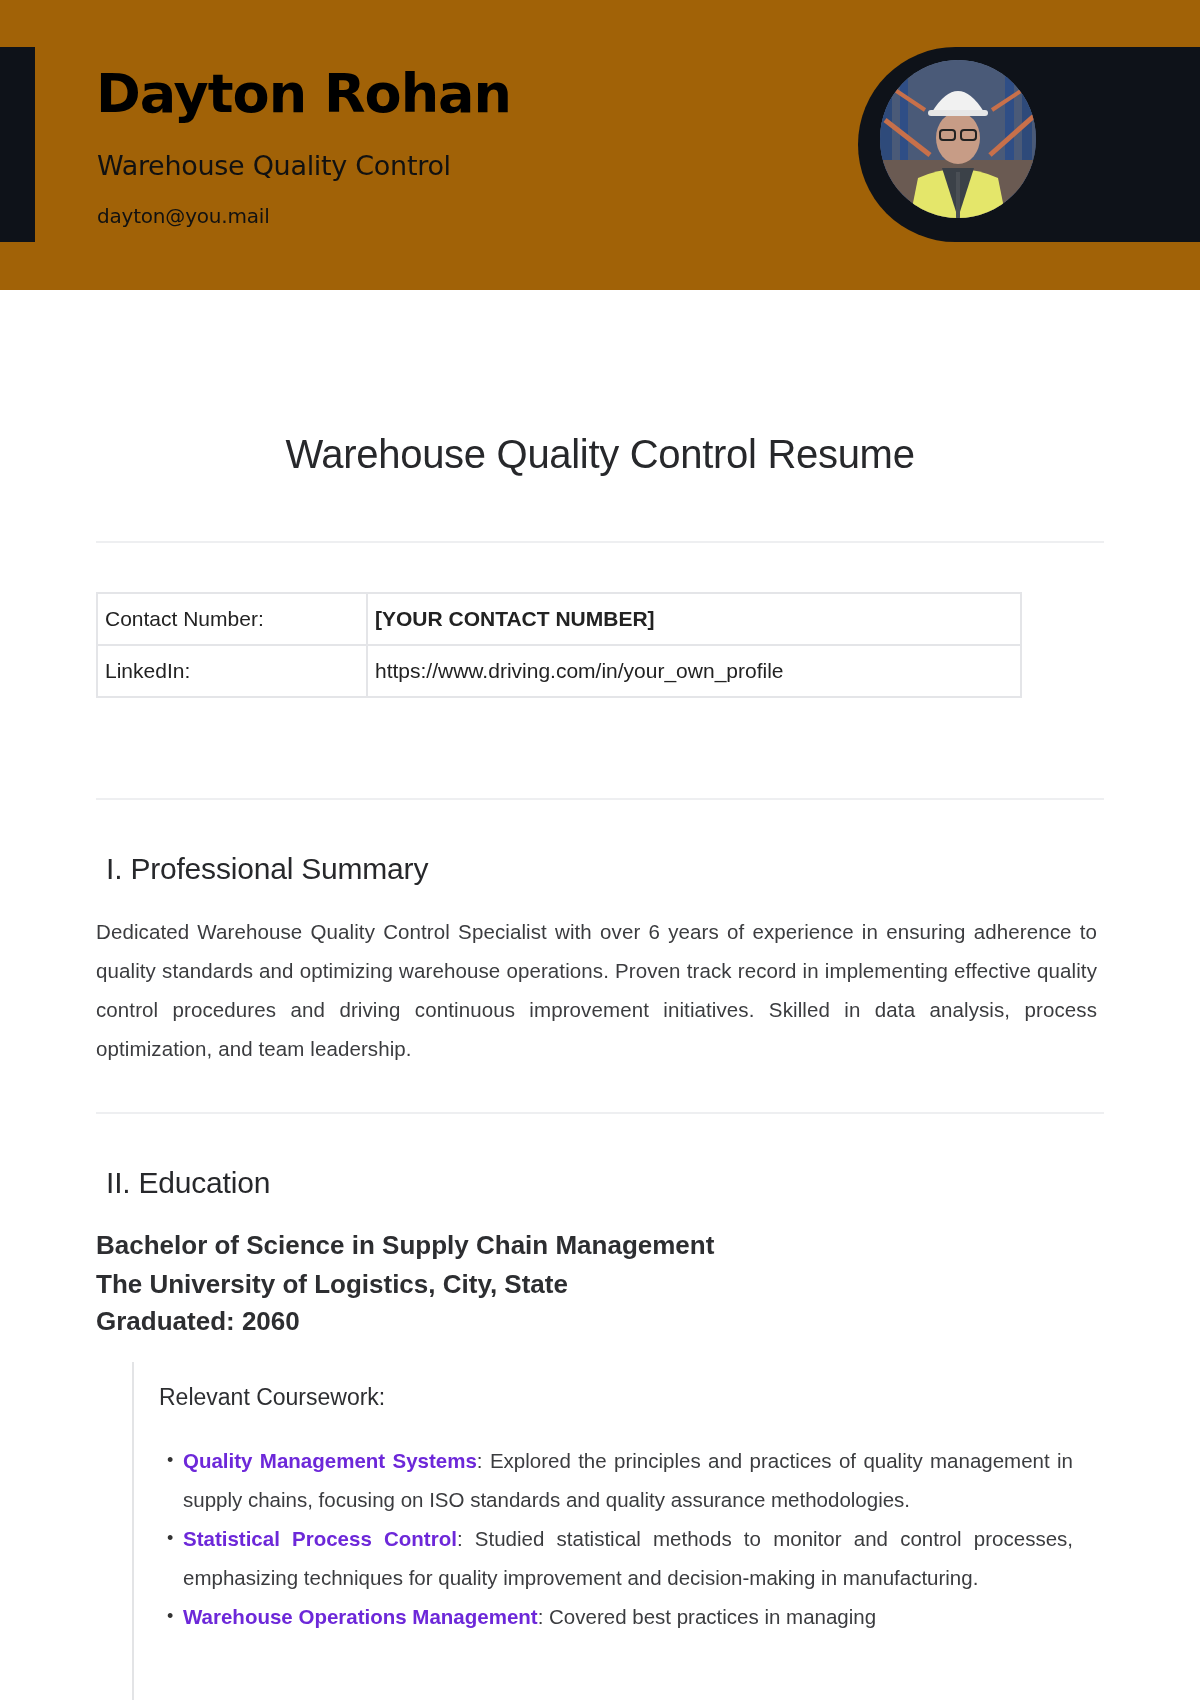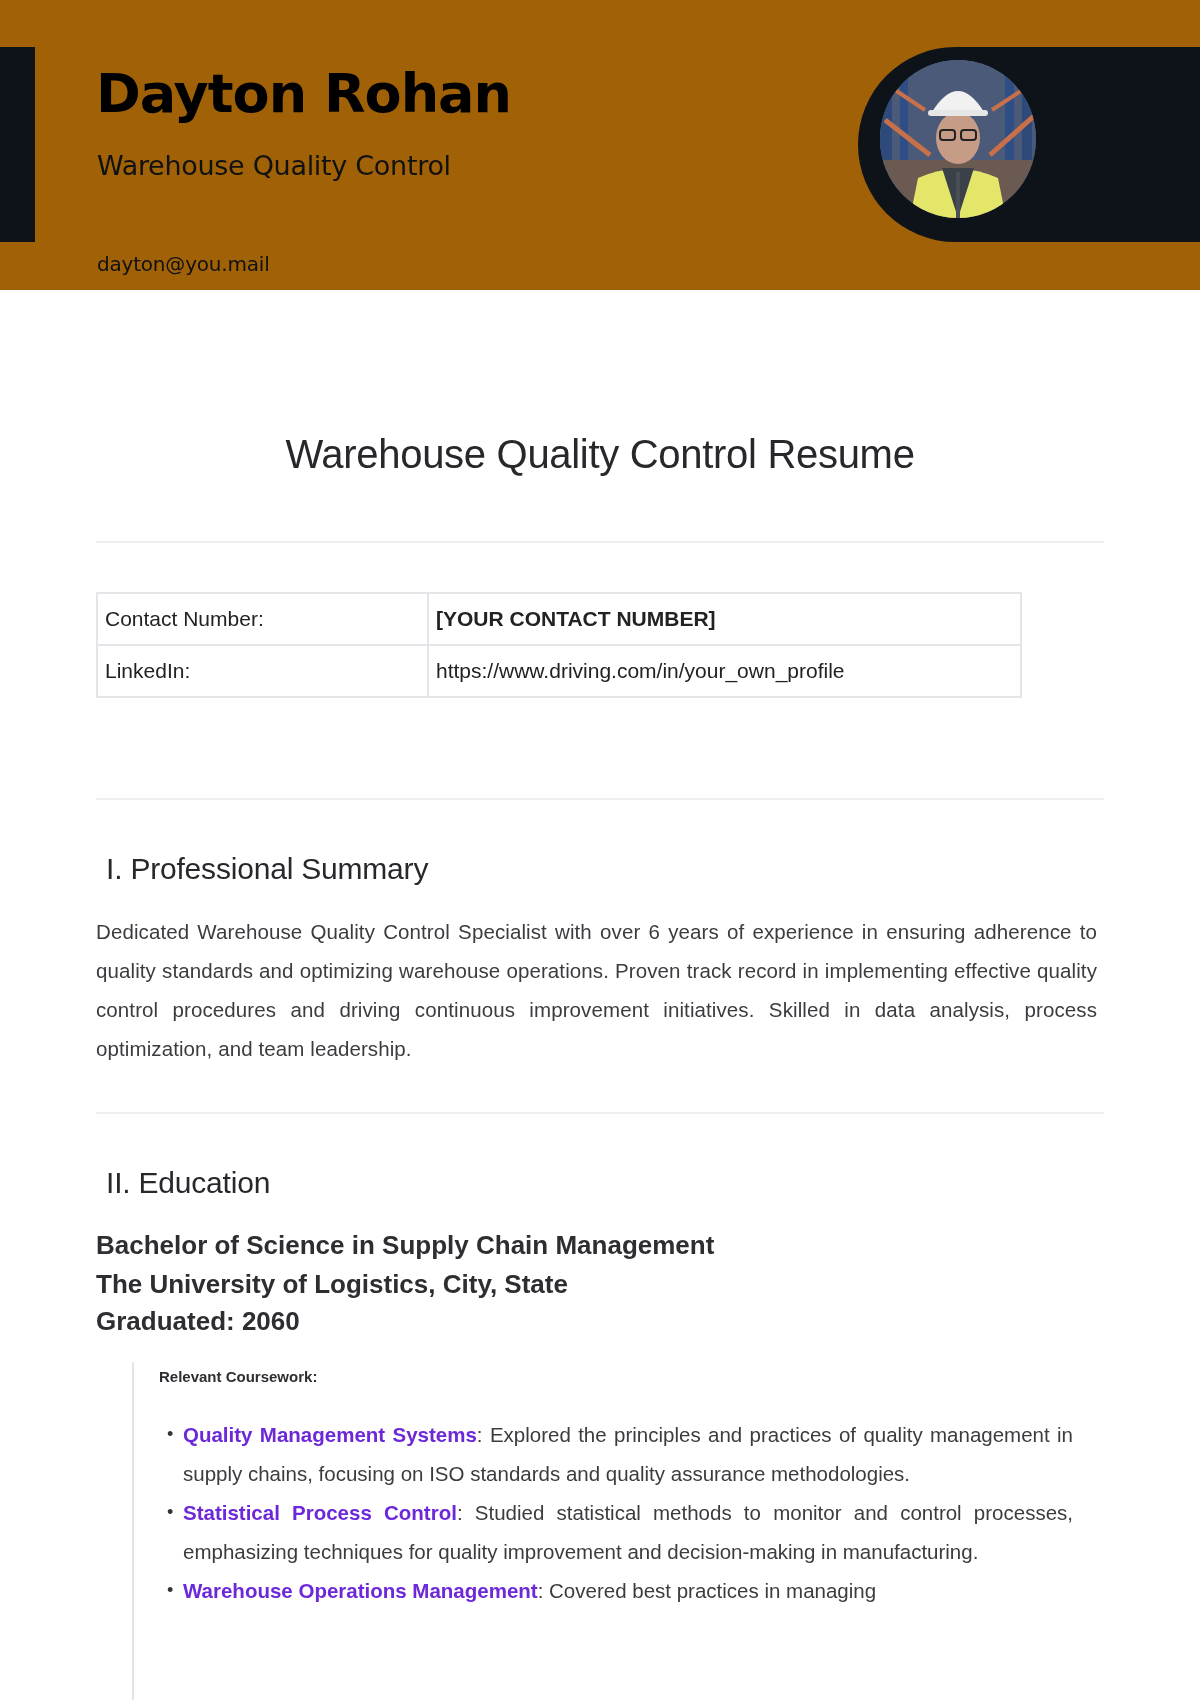--- a/index.html
+++ b/index.html
@@ -3,48 +3,48 @@
 <meta charset="utf-8">
 <style>
   * { box-sizing: border-box; margin: 0; padding: 0; }
   html, body { width: 1200px; height: 1700px; overflow: hidden; background: #ffffff; }
   body { position: relative; font-family: "Liberation Sans", "DejaVu Sans", sans-serif; color: #2a2b2e; }
 
   .header { position: absolute; left: 0; top: 0; width: 1200px; height: 290px; background: #a16207; }
   .left-bar { position: absolute; left: 0; top: 47px; width: 35px; height: 195px; background: #0e1219; }
   .name { position: absolute; left: 96px; top: 62px; font-family: "DejaVu Sans", sans-serif; font-weight: bold; font-size: 54px; letter-spacing: -1px; color: #000; line-height: 1.2; }
   .role { position: absolute; left: 97px; top: 150px; font-family: "DejaVu Sans", sans-serif; font-size: 27px; color: #111; letter-spacing: -0.3px; }
-  .email { position: absolute; left: 97px; top: 204px; font-family: "DejaVu Sans", sans-serif; font-size: 20px; color: #111; letter-spacing: -0.2px; margin-top: 48px; }
+  .email { position: absolute; left: 97px; top: 204px; font-family: "DejaVu Sans", sans-serif; font-size: 20px; color: #111; letter-spacing: -0.2px; }
   .photo-pill { position: absolute; left: 858px; top: 47px; width: 342px; height: 195px; background: #0e1219; border-radius: 98px 0 0 98px; }
   .photo { position: absolute; left: 880px; top: 60px; width: 156px; height: 158px; border-radius: 50%; overflow: hidden;
            background: radial-gradient(circle at 50% 30%, #c9a58f 0 14%, transparent 15%),
                        linear-gradient(180deg, #6b7fa0 0%, #3c4f70 55%, #2b3448 100%); }
   .photo svg { width: 100%; height: 100%; display: block; }
 
   .doc-title { position: absolute; left: 0; width: 1200px; top: 432px; text-align: center; font-size: 40px; font-weight: normal; color: #27282b; letter-spacing: -0.3px; }
   .divider { position: absolute; left: 96px; width: 1008px; height: 2px; background: #eeeff1; }
 
   .contact-table { position: absolute; left: 96px; top: 592px; width: 926px; border-collapse: collapse; }
   .contact-table td { border: 2px solid #e4e5e8; height: 52px; font-size: 21px; padding: 0 7px; color: #222; vertical-align: middle; }
-  .contact-table td.label { width: 331px; }
+  .contact-table td.label { width: 270px; }
   .contact-table td.value.bold { font-weight: bold; }
 
   .section-heading { position: absolute; left: 96px; font-size: 30px; color: #27282b; font-weight: normal; letter-spacing: -0.2px; margin-left: 10px; }
   .section-heading.h1 { top: 852px; }
   .section-heading.h2 { top: 1166px; }
 
   .summary { position: absolute; left: 96px; top: 912px; width: 1001px; font-size: 20.5px; line-height: 39px; color: #3b3c3f; text-align: justify; letter-spacing: 0.1px; }
 
   .edu-line { position: absolute; left: 96px; font-size: 26px; font-weight: bold; color: #2d2e31; }
   .edu-line.l1 { top: 1230px; }
   .edu-line.l2 { top: 1269px; }
   .edu-line.l3 { top: 1306px; }
 
   .coursework { position: absolute; left: 132px; top: 1362px; width: 945px; height: 340px; border-left: 2px solid #e3e4e6; padding-left: 25px; }
-  .cw-title { font-size: 15px; font-weight: bold; color: #2d2e31; margin-top: 6px; }
+  .cw-title { font-size: 23px; font-weight: normal; color: #2d2e31; margin-top: 22px; }
   .cw-list { list-style: none; margin-top: 30px; }
   .cw-list li { position: relative; padding-left: 24px; font-size: 20.5px; line-height: 39px; color: #3b3c3f; text-align: justify; padding-right: 4px; }
   .cw-list li::before { content: "•"; position: absolute; left: 8px; top: 0; color: #333; font-size: 18px; }
   .cw-list li b { color: #6d28d9; }
 </style>
 </head>
 <body>
 
 <div class="header">
   <div class="left-bar"></div>

